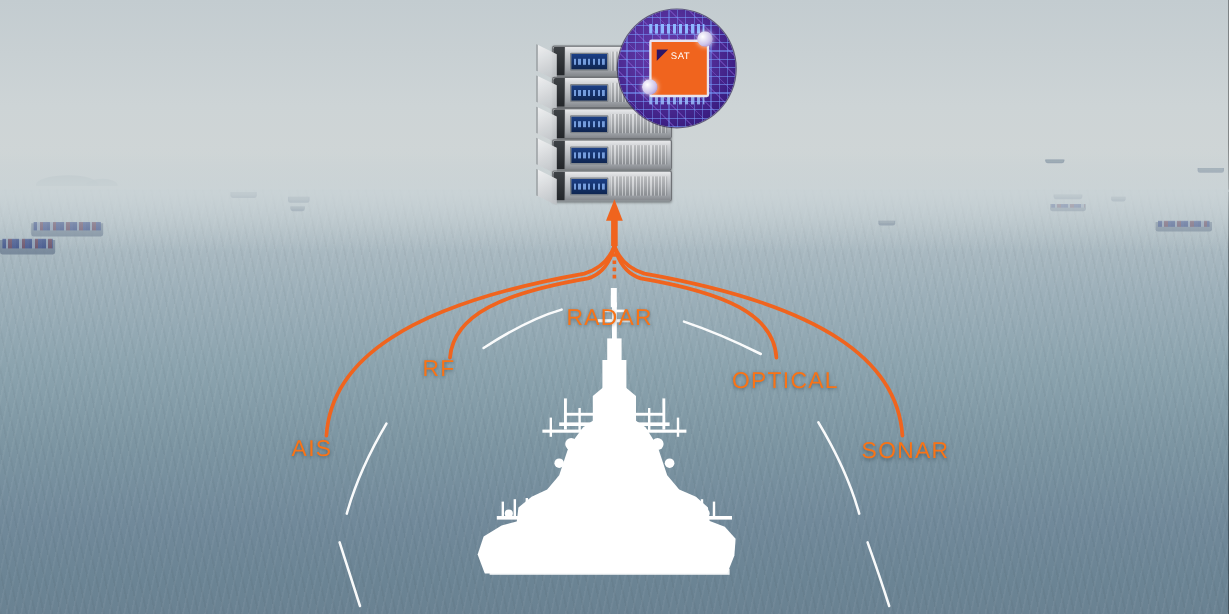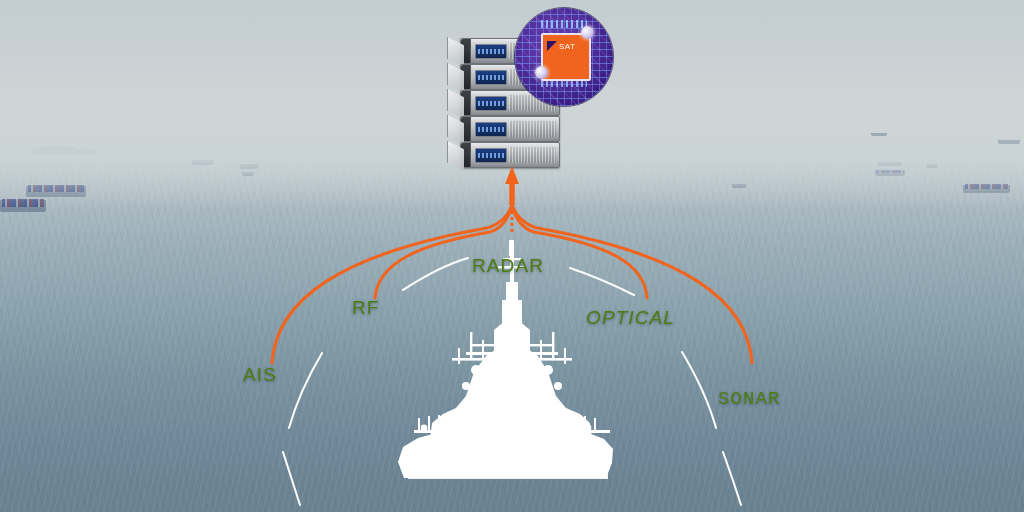--- a/index.html
+++ b/index.html
@@ -129,31 +129,31 @@
     background:repeating-linear-gradient(90deg,#8fb8ff 0 2px,transparent 2px 5px);}
   #chip .pinsb{position:absolute;left:26px;top:72px;width:46px;height:7px;
     background:repeating-linear-gradient(90deg,#9ec3ff 0 2px,transparent 2px 5px);opacity:.8;}
 
   
   #vec{position:absolute;left:0;top:0;width:1024px;height:512px;}
 
   
   .lbl{
     position:absolute;
-    color:#4d7c0f;
+    color:#f97316;
     font-size:19px;
     letter-spacing:1.1px;
     white-space:nowrap;
     text-shadow:0 1px 3px rgba(40,60,70,.55);
   }
   #lbl-radar{left:472px;top:255px;}
   #lbl-rf{left:352px;top:297px;}
-  #lbl-optical{left:586px;top:307px;font-style:italic;}
+  #lbl-optical{left:610px;top:307px;}
   #lbl-ais{left:243px;top:364px;}
-  #lbl-sonar{left:718px;top:388px;font-family:Liberation Mono, monospace;}
+  #lbl-sonar{left:718px;top:366px;}
 </style>
 </head>
 <body>
 
 <div id="stage">
 
   <div class="bg-sky"></div>
   <div class="bg-sea"></div>
   <div class="sea-tex"></div>
 

